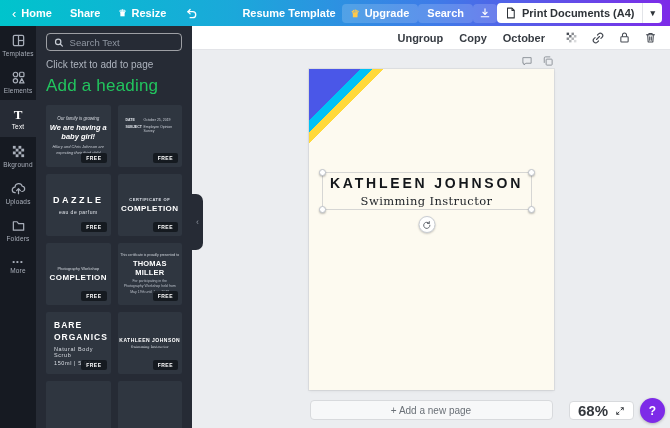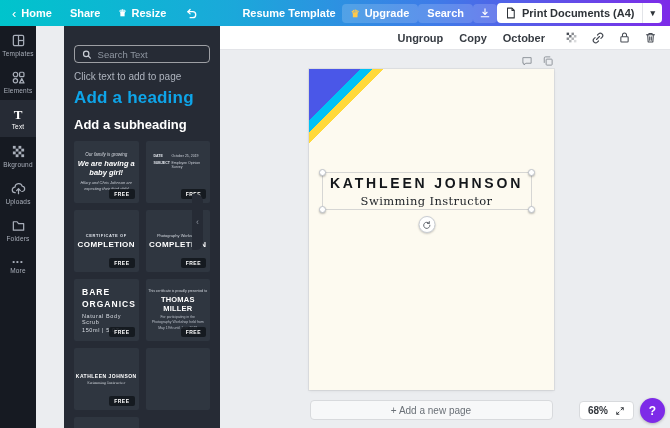--- a/index.html
+++ b/index.html
@@ -34,31 +34,31 @@
   .rail-item { height:37px; display:flex; flex-direction:column; align-items:center;
     justify-content:center; gap:2px; color:#A9AFBA; cursor:pointer; }
   .rail-item.active { background:#262B35; color:#fff; }
   .rail-label { font-size:6.5px; letter-spacing:.2px; }
   .rail-T { font-size:13px; font-weight:700; font-family:"Liberation Serif",serif; line-height:1; }
   .rail-dots { font-size:8px; letter-spacing:1px; line-height:6px; }
   .rail svg { display:block; }
 
   
   .panel { position:absolute; top:26px; left:36px; bottom:0; width:156px; background:#262B35;
-    z-index:3; padding:12px 10px; overflow:hidden;margin-left:28px; }
+    z-index:3; padding:0 10px; overflow:hidden; }
   .collapse-tab { position:absolute; left:192px; top:194px; width:11px; height:56px;
     background:#262B35; border-radius:0 7px 7px 0; display:flex; align-items:center;
     justify-content:center; color:#8B919C; font-size:9px; z-index:3; cursor:pointer; }
   .search-box { margin-top:7px; height:18px; border:1px solid rgba(255,255,255,.55);
     border-radius:4px; display:flex; align-items:center; gap:6px; padding:0 7px; }
   .search-box input { background:transparent; border:none; outline:none; color:#E6E9EE;
     font-size:9.5px; width:100%; font-family:"Liberation Sans",sans-serif; }
   .search-box input::placeholder { color:#8F96A1; }
   .panel-hint { color:#AEB4BE; font-size:10px; margin-top:8px; }
-  .add-heading { color:#0ea5e9; font-size:17px; font-weight:700; margin-top:6px; letter-spacing:.2px; }
+  .add-heading { color:#22c55e; font-size:17px; font-weight:400; margin-top:6px; letter-spacing:.2px; }
   .add-subheading { color:#FFF; font-size:13px; font-weight:600; margin-top:9px; }
   .add-body { color:#FFF; font-size:10px; margin-top:9px; }
   .thumb-grid { margin-top:9px; display:grid; grid-template-columns:1fr 1fr; gap:7px; }
   .tile { position:relative; background:#2F3640; border-radius:2px; height:62px; color:#FFF;
     cursor:pointer; overflow:hidden; display:flex; flex-direction:column; align-items:center;
     justify-content:center; text-align:center; }
   .free { position:absolute; right:4px; bottom:4px; background:rgba(17,21,27,.85); color:#fff;
     font-size:5px; letter-spacing:.5px; padding:2px 5px; border-radius:2px; font-weight:700; }
   
   .t-baby1 { font-size:4.5px; font-style:italic; color:#D8DCE2; }
@@ -115,21 +115,21 @@
   .rotate-handle { position:absolute; left:50%; transform:translateX(-50%); bottom:-24px;
     width:17px; height:17px; border-radius:50%; background:#fff; border:1px solid #C9CDD3;
     box-shadow:0 1px 2px rgba(0,0,0,.2); display:flex; align-items:center; justify-content:center;
     color:#5B6068; cursor:grab; }
   .add-page { width:243px; height:20px; margin-top:10px; background:#F7F8F9;
     border:1px solid #D8DADD; border-radius:4px; color:#6A7077; font-size:10px;
     display:flex; align-items:center; justify-content:center; cursor:pointer;
     font-family:"Liberation Sans",sans-serif; }
   .zoom-ctl { position:absolute; right:36px; bottom:8px; height:19px; background:#fff;
     border:1px solid #D8DADD; border-radius:4px; display:flex; align-items:center; gap:7px;
-    padding:0 8px; font-size:10px; font-weight:700; color:#33373D; cursor:pointer; }
+    padding:0 8px; font-size:15px; font-weight:700; color:#33373D; cursor:pointer; }
   .help-btn { position:absolute; right:5px; bottom:5px; width:25px; height:25px; border-radius:50%;
     background:#7D2AE8; color:#fff; font-size:12px; font-weight:700; display:flex;
     align-items:center; justify-content:center; cursor:pointer; box-shadow:0 1px 3px rgba(0,0,0,.25); }
 </style>
 </head>
 <body>
 
 <div class="app">
 
   <div class="topbar">
@@ -241,61 +241,65 @@
   <div class="panel">
     <div class="search-box">
       <svg width="11" height="11" viewBox="0 0 16 16" fill="none" stroke="#C8CDD5" stroke-width="2" stroke-linecap="round">
           <circle cx="7" cy="7" r="4.5"></circle>
           <path d="M10.5 10.5 L14 14"></path>
         </svg>
       <input type="text" placeholder="Search Text" style="">
     </div>
     <div class="panel-hint">Click text to add to page</div>
     <div class="add-heading">Add a heading</div>
-    <div class="add-subheading">Add a subheading</div>
 
     <div class="thumb-grid">
       <div class="tile">
         <div class="t-baby1">Our family is growing</div>
         <div class="t-baby2">We are having a baby girl!</div>
         <div class="t-baby3">Hilary and Chris Johnson are expecting their third child</div>
         <span class="free">FREE</span>
       </div>
       <div class="tile tile-memo">
         <div class="memo-row">
           <span class="memo-l">DATE</span>
           <span class="memo-v">October 25, 2019</span>
         </div>
         <div class="memo-row">
           <span class="memo-l">SUBJECT</span>
           <span class="memo-v">Employee Opinion Survey</span>
         </div>
         <span class="free">FREE</span>
       </div>
       <div class="tile">
+        <div class="t-daz1">DAZZLE</div>
+        <div class="t-daz2">eau de parfum</div>
+        <span class="free">FREE</span>
+      </div>
+      <div class="tile">
         <div class="t-cert1">CERTIFICATE OF</div>
         <div class="t-cert2">COMPLETION</div>
         <span class="free">FREE</span>
       </div>
       <div class="tile">
         <div class="t-comp1">Photography Workshop</div>
         <div class="t-comp2">COMPLETION</div>
+        <span class="free">FREE</span>
+      </div>
+      <div class="tile">
+        <div class="t-tho1">This certificate is proudly presented to</div>
+        <div class="t-tho2">THOMAS MILLER</div>
+        <div class="t-tho3">For participating in the Photography Workshop held from May 19th until June 2019</div>
         <span class="free">FREE</span>
       </div>
       <div class="tile tile-bare">
         <div class="t-bare1">BARE</div>
         <div class="t-bare1">ORGANICS</div>
         <div class="t-bare2">Natural Body Scrub</div>
         <div class="t-bare3">150ml | 5.07oz</div>
-        <span class="free">FREE</span>
-      </div>
-      <div class="tile">
-        <div class="t-tho1">This certificate is proudly presented to</div>
-        <div class="t-tho2">THOMAS MILLER</div>
-        <div class="t-tho3">For participating in the Photography Workshop held from May 19th until June 2019</div>
         <span class="free">FREE</span>
       </div>
       <div class="tile">
         <div class="t-kat1">KATHLEEN JOHNSON</div>
         <div class="t-kat2">Swimming Instructor</div>
         <span class="free">FREE</span>
       </div>
       <div class="tile tile-cut">
         
       </div>

